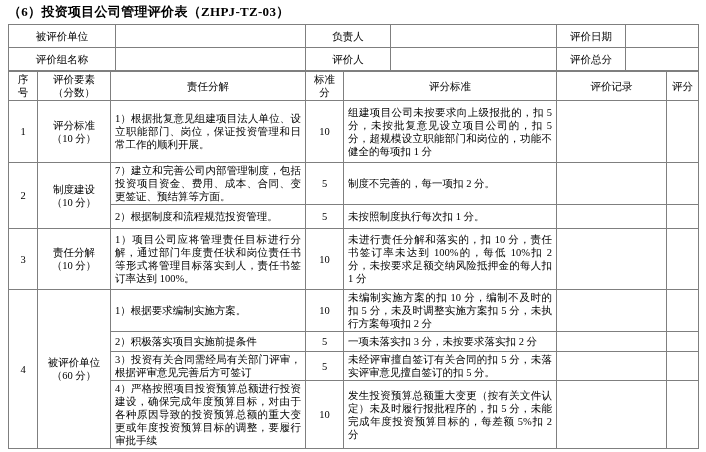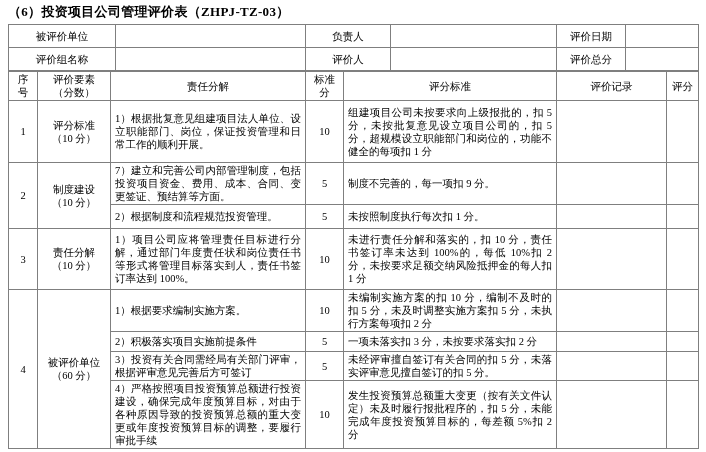--- a/index.html
+++ b/index.html
@@ -89,21 +89,21 @@
     </tr>
 
     <tr style="height:41px">
       <td class="c" rowspan="2">2</td>
       <td class="c" rowspan="2">
         <div>制度建设</div>
         <div>（10 分）</div>
       </td>
       <td class="j">7）建立和完善公司内部管理制度，包括投资项目资金、费用、成本、合同、变更签证、预结算等方面。</td>
       <td class="c">5</td>
-      <td class="j">制度不完善的，每一项扣 9 分。</td>
+      <td class="j">制度不完善的，每一项扣 2 分。</td>
       <td></td>
       <td></td>
     </tr>
     <tr style="height:24px">
       <td class="j">2）根据制度和流程规范投资管理。</td>
       <td class="c">5</td>
       <td class="j">未按照制度执行每次扣 1 分。</td>
       <td></td>
       <td></td>
     </tr>

